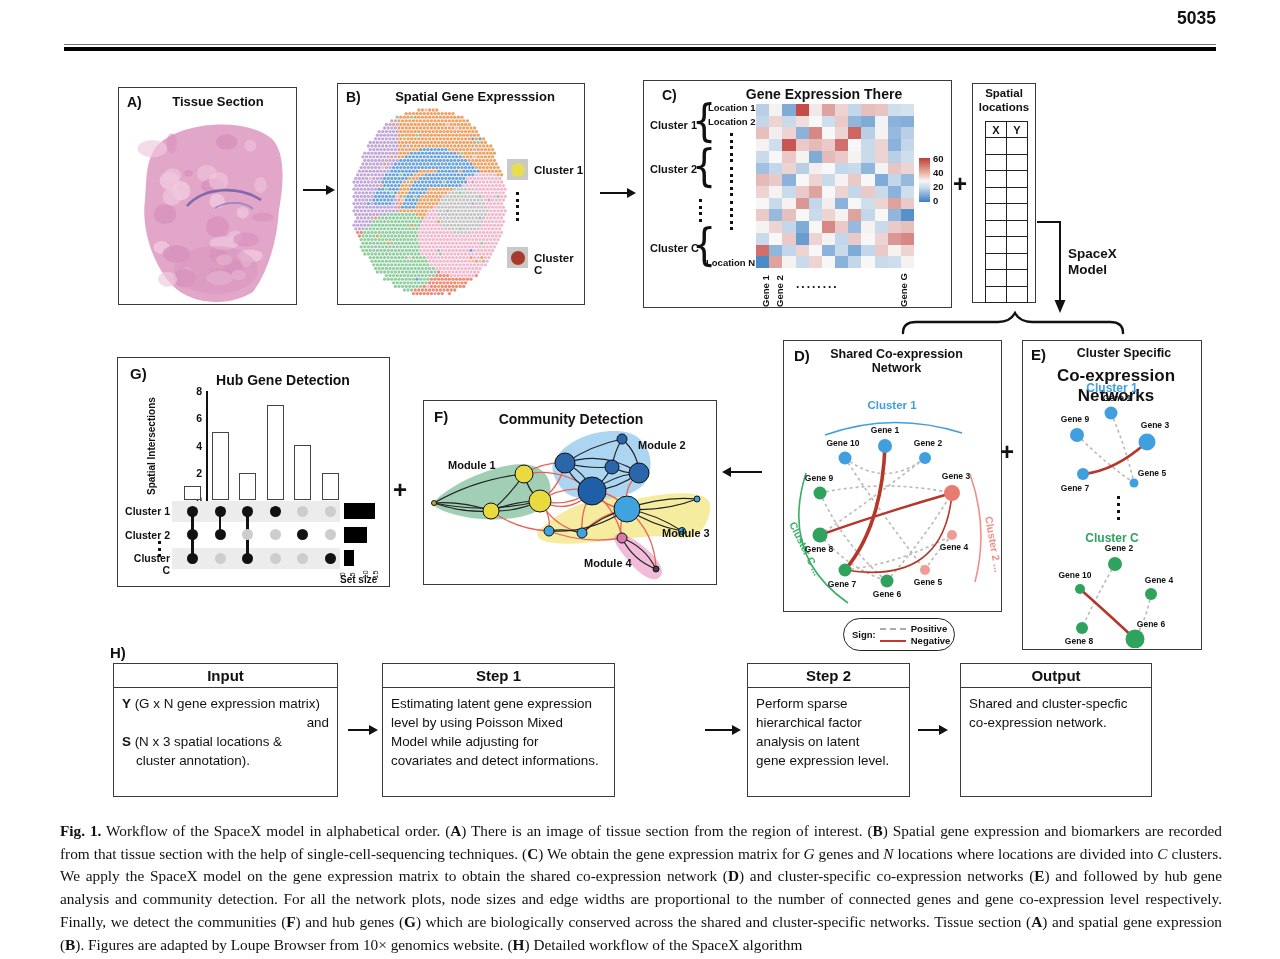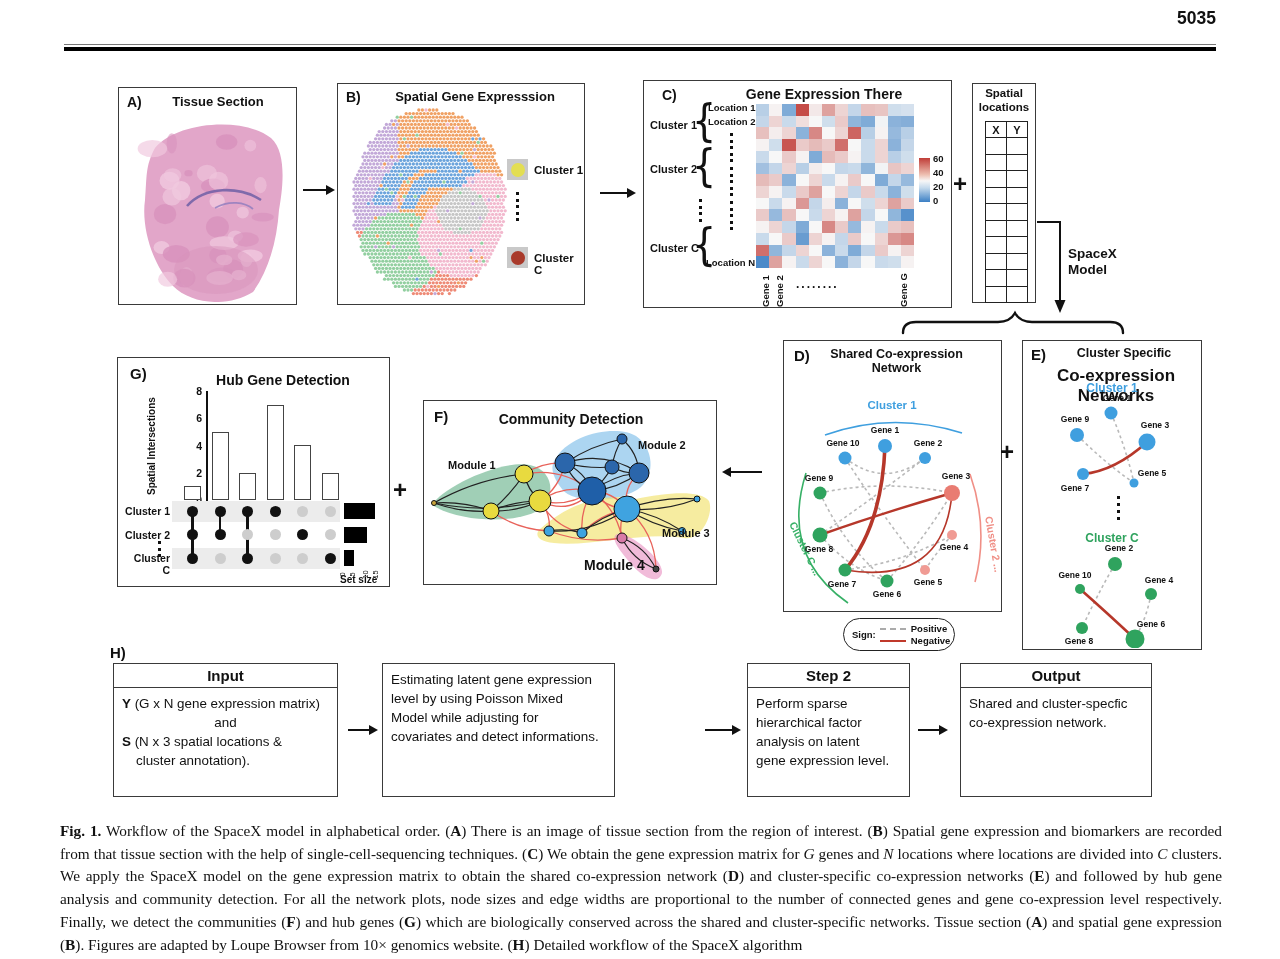--- a/index.html
+++ b/index.html
@@ -2274,21 +2274,21 @@
         <circle cx="273" cy="98" r="3" fill="#3fa3e0" stroke="#111" stroke-width="1"></circle>
         <circle cx="258" cy="130" r="3.5" fill="#3fa3e0" stroke="#111" stroke-width="1"></circle>
         <circle cx="125" cy="130" r="5" fill="#3fa3e0" stroke="#111" stroke-width="1"></circle>
         <circle cx="158" cy="132" r="5" fill="#3fa3e0" stroke="#111" stroke-width="1"></circle>
         <circle cx="198" cy="137" r="5" fill="#d87aa8" stroke="#111" stroke-width="1"></circle>
         <circle cx="232" cy="168" r="3" fill="#444" stroke="#111" stroke-width="1"></circle>
       </svg>
     <div class="abs b" style="left:24px;top:58px;font-size:11px">Module 1</div>
     <div class="abs b" style="left:214px;top:38px;font-size:11px">Module 2</div>
     <div class="abs b" style="left:238px;top:126px;font-size:11px">Module 3</div>
-    <div class="abs b" style="left:160px;top:156px;font-size:14px">Module 4</div>
+    <div class="abs b" style="left:160px;top:156px;font-size:11px">Module 4</div>
   </div>
 
   <div class="ar left" style="left:730px;top:471px;width:32px"></div>
 
   <div class="panel" style="left:783px;top:340px;width:219px;height:272px">
     <span class="plab" style="left:10px;top:6px;font-size:15px">D)</span>
     <div class="ptitle" style="left:30px;top:6px;width:165px;font-size:12.5px">Shared Co-expression</div>
     <div class="ptitle" style="left:30px;top:20px;width:165px;font-size:12.5px">Network</div>
     <svg id="shared-net-svg" class="abs" style="left:0;top:0" width="216" height="269" viewBox="0 0 216 269">
         <path d="M41,94 Q108,70 178,92" fill="none" stroke="#3f9fdf" stroke-width="1.6"></path>
@@ -2382,27 +2382,28 @@
         <i></i>
       </div>
     <div class="abs b" style="left:0;top:190px;width:100%;text-align:center;font-size:12px;color:#2fa35e">Cluster C</div>
   </div>
 
   <div class="abs b" style="left:110px;top:644px;font-size:15px">H)</div>
   <div class="hbox" style="left:113px;top:663px;width:225px;height:134px">
     <div class="hd">Input</div>
     <div class="bd">
         <div><b>Y</b> (G x N gene expression matrix)</div>
-        <div style="text-align: center;">and</div>
+        <div style="text-align: right;">and</div>
         <div><b>S</b> (N x 3 spatial locations &amp;</div>
         <div style="padding-left: 14px;">cluster annotation).</div>
       </div>
   </div>
   <div class="ar" style="left:348px;top:729px;width:22px"></div>
   <div class="hbox" style="left:382px;top:663px;width:233px;height:134px">
+    <div class="hd">Step 1</div>
     <div class="bd">
         <div>Estimating latent gene expression</div>
         <div>level by using Poisson Mixed</div>
         <div>Model while adjusting for</div>
         <div>covariates and detect informations.</div>
       </div>
   </div>
   <div class="ar" style="left:705px;top:729px;width:28px"></div>
   <div class="hbox" style="left:747px;top:663px;width:163px;height:134px">
     <div class="hd">Step 2</div>

